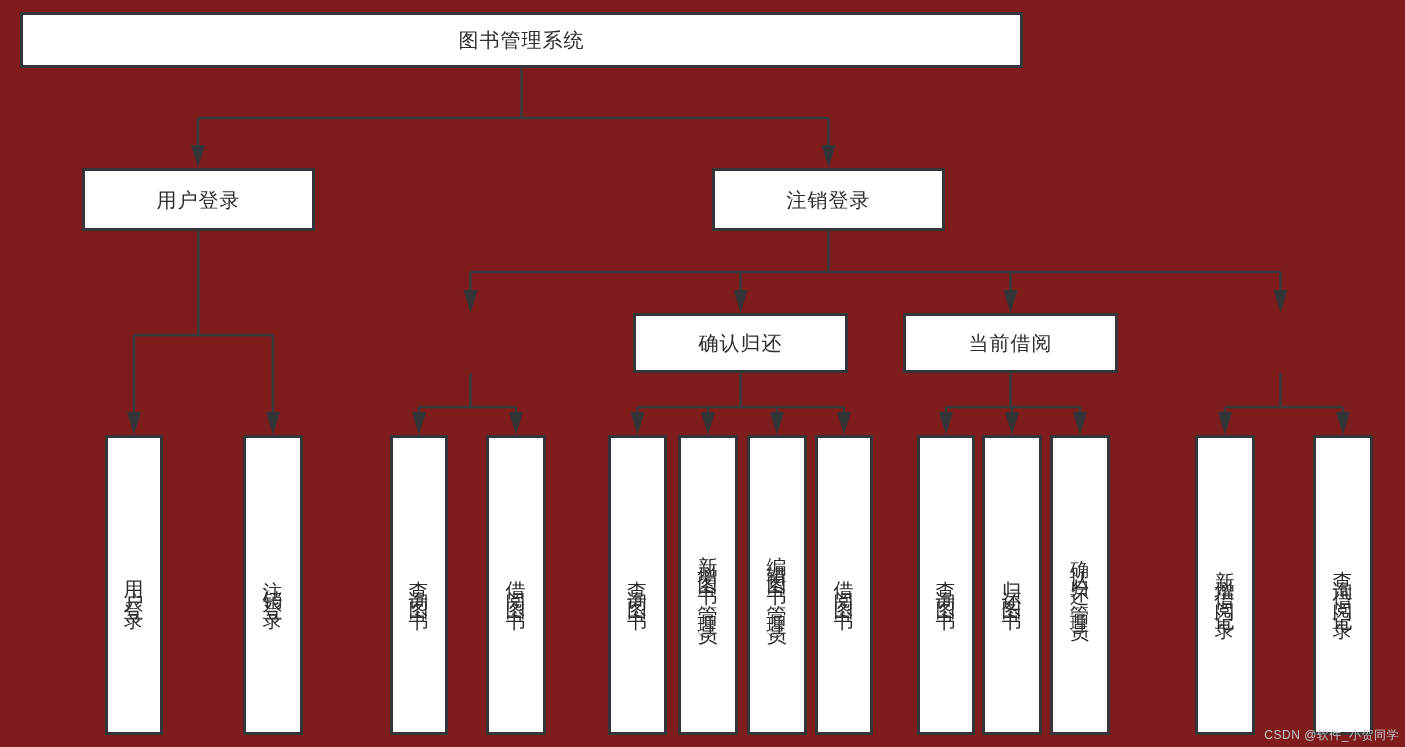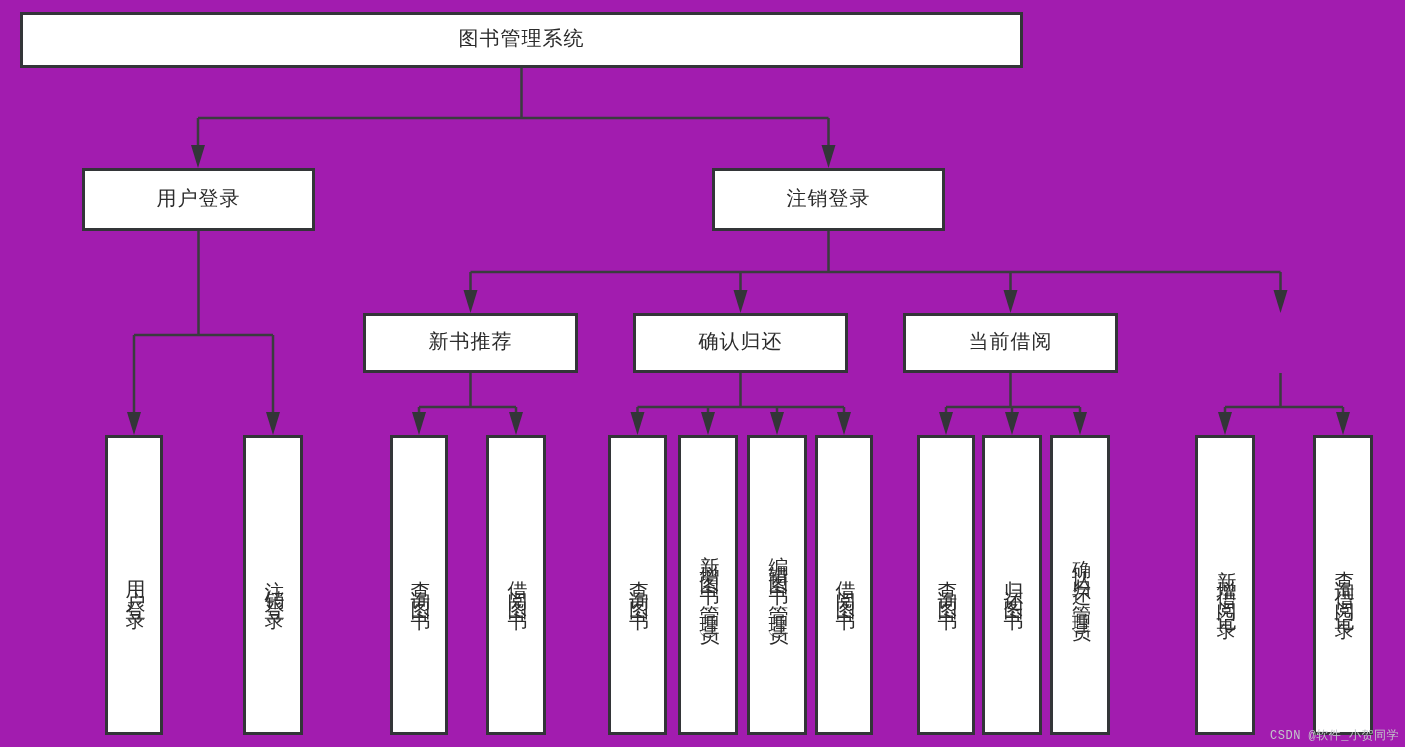--- a/index.html
+++ b/index.html
@@ -1,21 +1,21 @@
 <!DOCTYPE html>
 <html><head>
 <meta charset="utf-8">
 <style>
   html, body { margin: 0; padding: 0; background: #ffffff; }
   .canvas {
     position: relative;
     width: 1405px;
     height: 747px;
-    background: #a21caf;
-    font-family: Liberation Mono, monospace;
+    background: #7f1d1d;
+    font-family: Liberation Sans, sans-serif;
     overflow: hidden;
   }
   .wires {
     position: absolute;
     left: 0; top: 0;
     width: 1405px; height: 747px;
     pointer-events: none;
   }
   .box {
     position: absolute;
@@ -102,23 +102,20 @@
     <span>图书管理系统</span>
   </div>
 
   <div class="box h" style="left:82px;top:168px;width:233px;height:63px">
     <span>用户登录</span>
   </div>
   <div class="box h" style="left:712px;top:168px;width:233px;height:63px">
     <span>注销登录</span>
   </div>
 
-  <div class="box h" style="left:363px;top:313px;width:215px;height:60px">
-    <span>新书推荐</span>
-  </div>
   <div class="box h" style="left:633px;top:313px;width:215px;height:60px">
     <span>确认归还</span>
   </div>
   <div class="box h" style="left:903px;top:313px;width:215px;height:60px">
     <span>当前借阅</span>
   </div>
 
   <div class="box v" style="left:105px;top:435px;width:58px;height:300px">
     <span>用户登录</span>
   </div>

